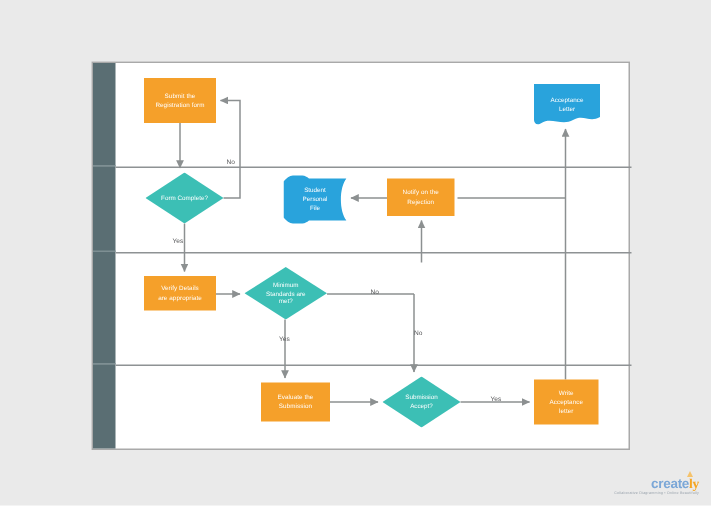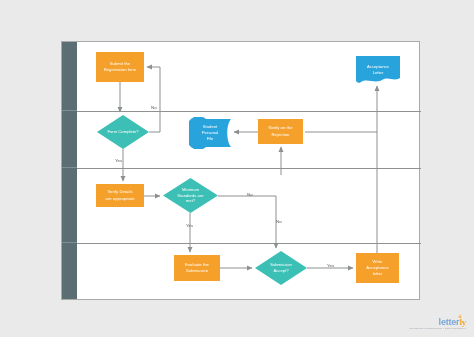--- a/index.html
+++ b/index.html
@@ -307,19 +307,19 @@
 
   <span class="edge-label" style="left:151px; top:106px;">No</span>
   <span class="edge-label" style="left:115px; top:159px;">Yes</span>
   <span class="edge-label" style="left:247px; top:193px;">No</span>
   <span class="edge-label" style="left:186px; top:224px;">Yes</span>
   <span class="edge-label" style="left:276px; top:220px;">No</span>
   <span class="edge-label" style="left:327px; top:264px;">Yes</span>
 
   <div class="watermark">
     <div class="wm-main">
-      <span>letter</span><span class="accent">ly</span>
+      <span>create</span><span class="accent">ly</span>
       <span class="wm-spark"></span>
     </div>
     <span class="wm-sub">Collaborative Diagramming • Online Beautifully</span>
   </div>
 
 </div>
 
 </body></html>

